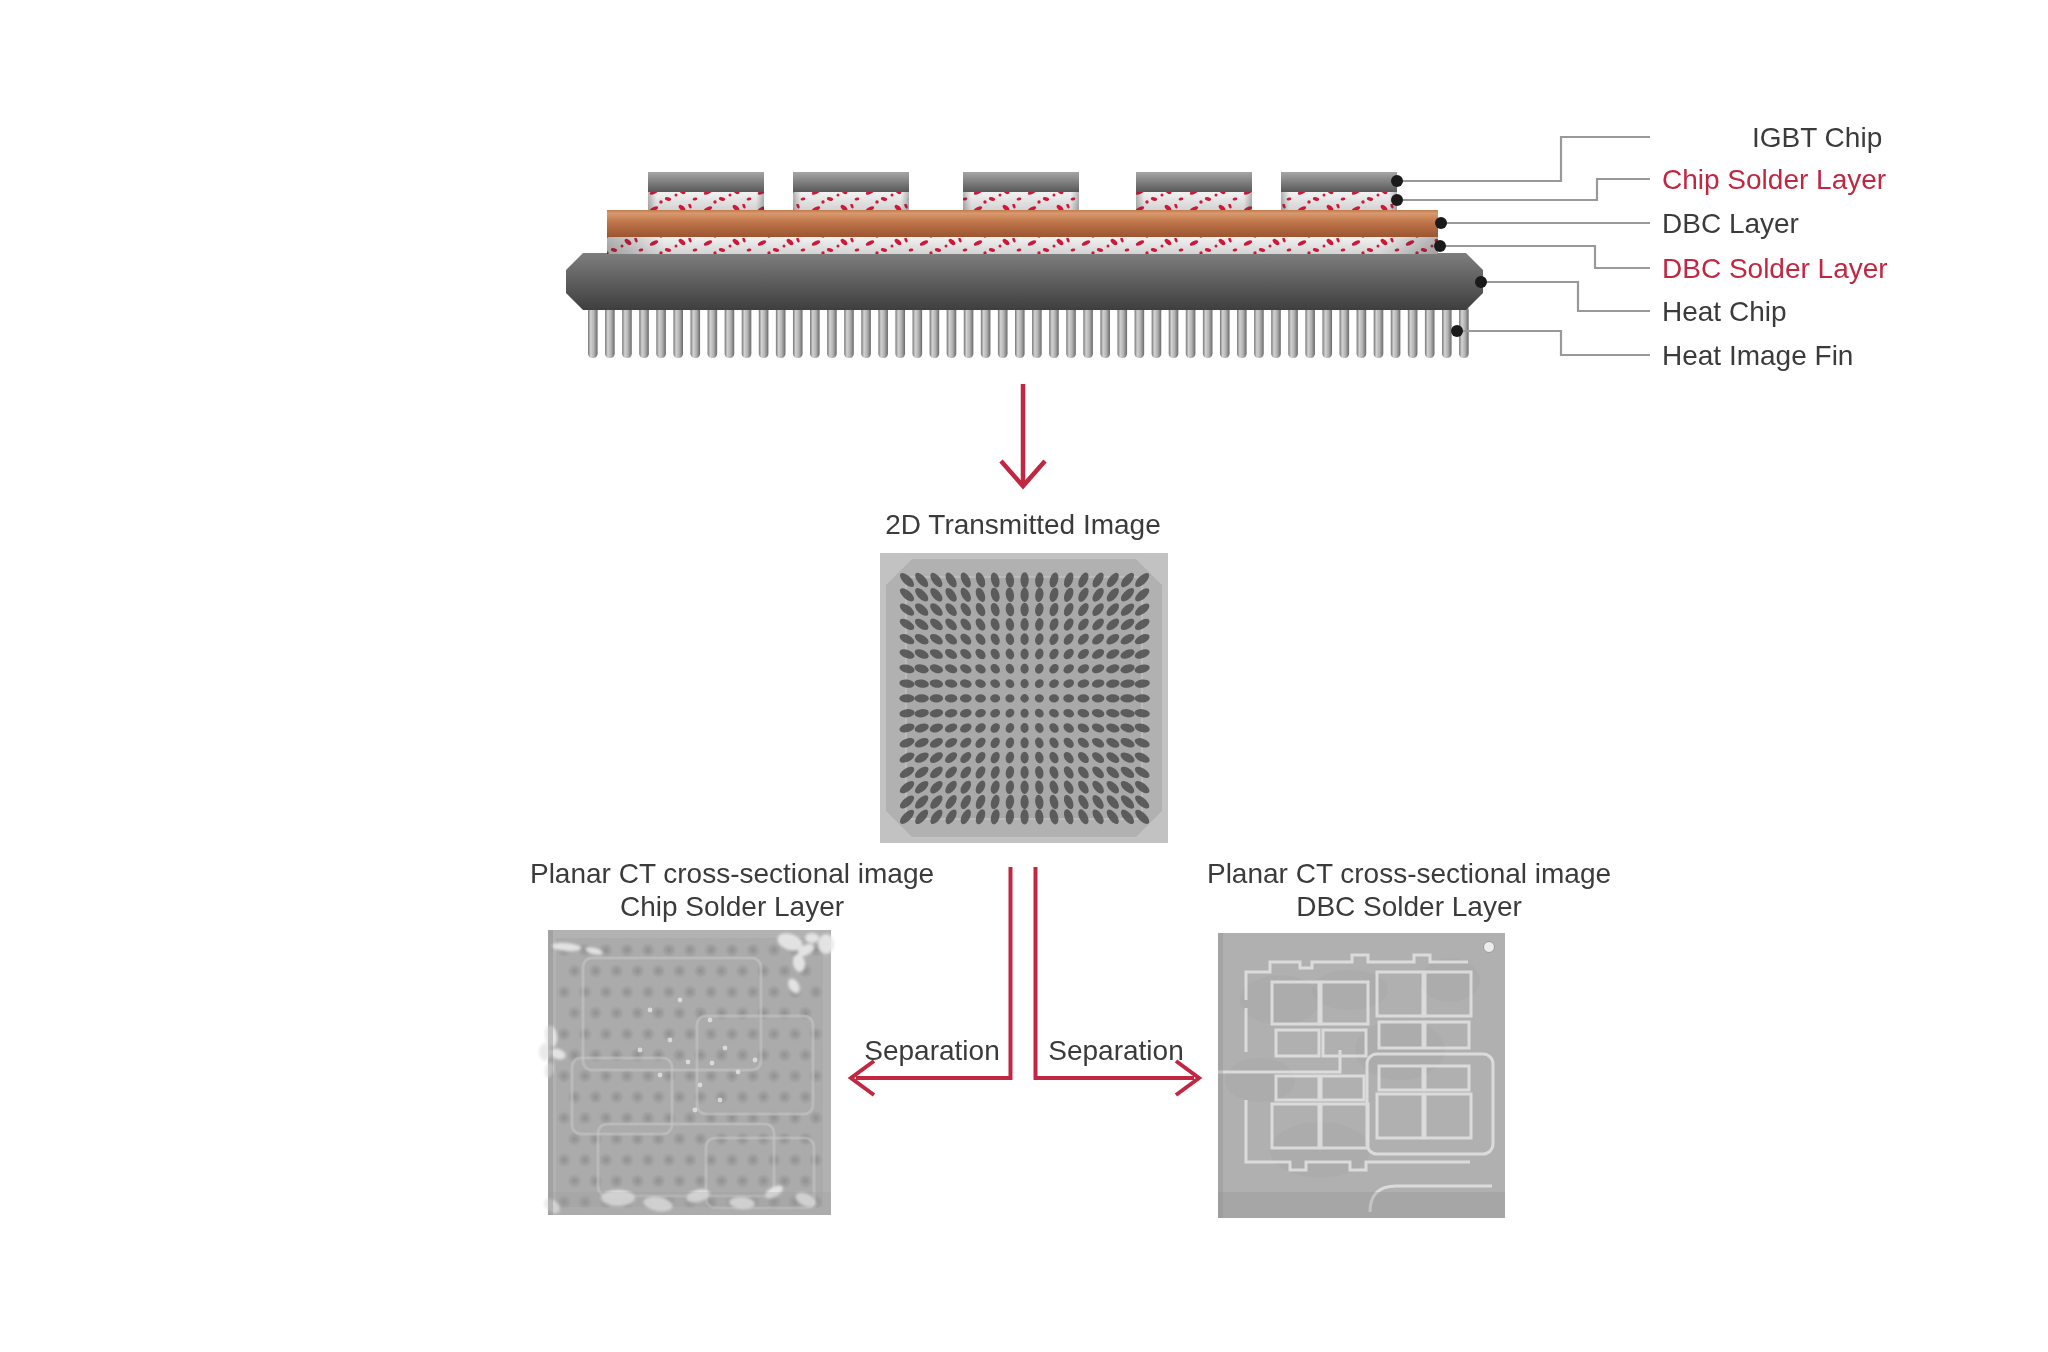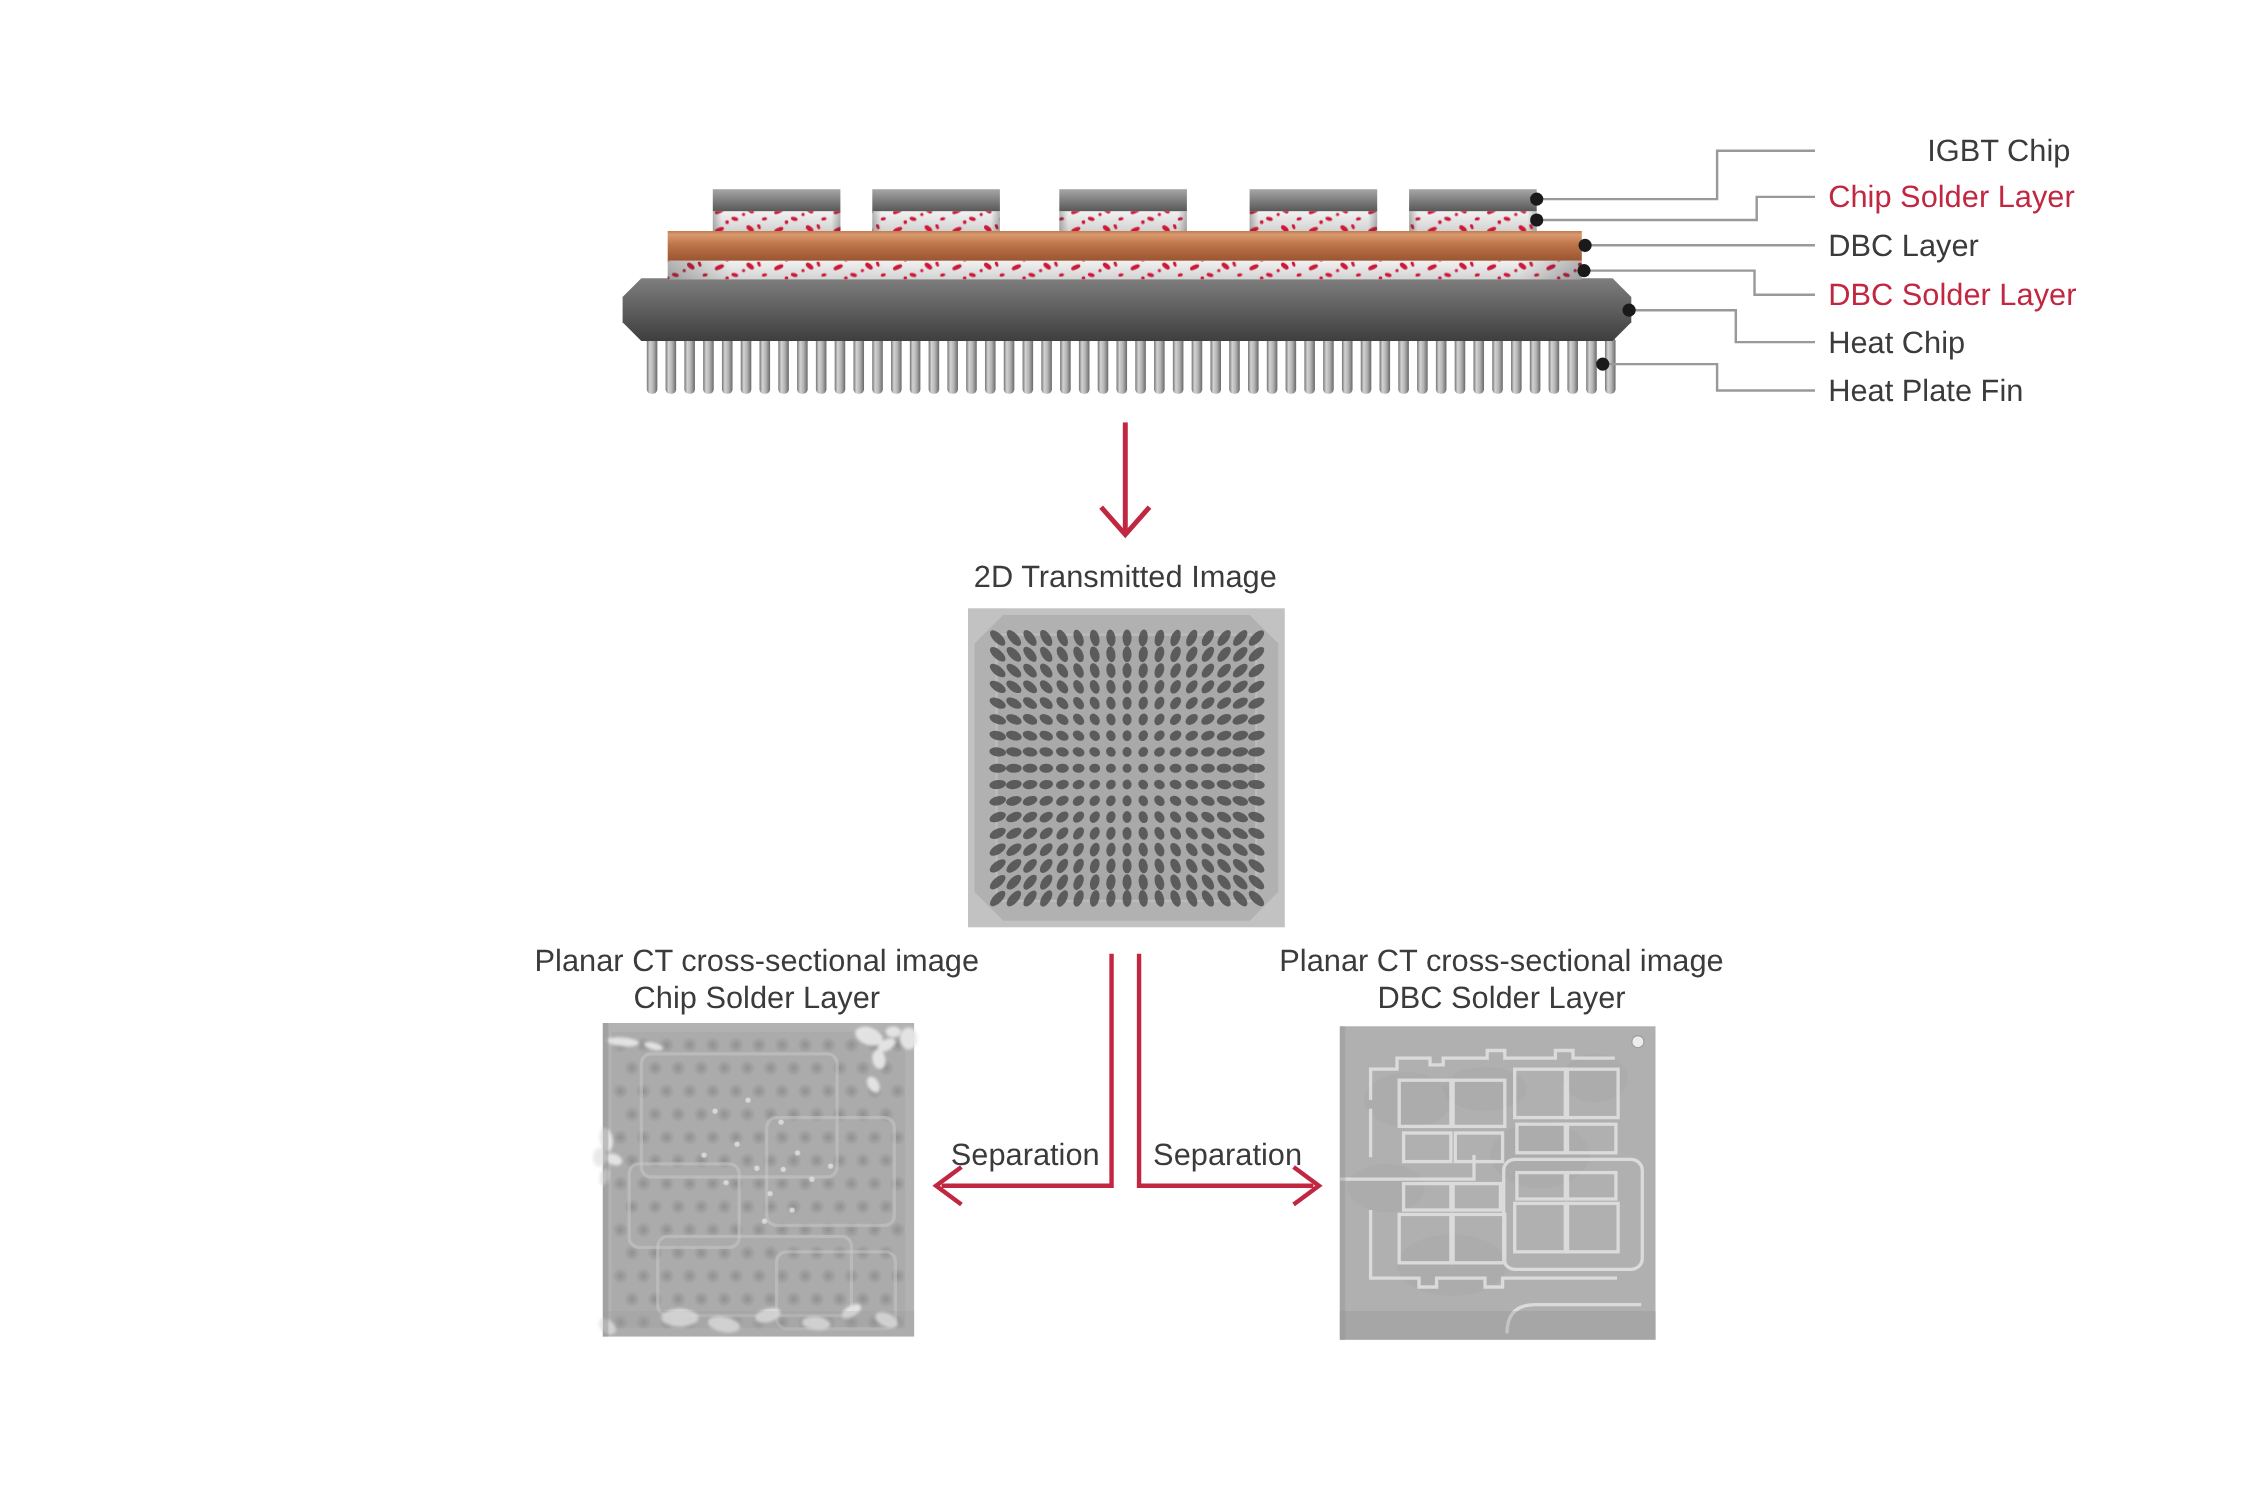--- a/index.html
+++ b/index.html
@@ -3,21 +3,21 @@
 <meta charset="utf-8">
 <style>
   html,body{margin:0;padding:0;background:#ffffff;}
   body{width:2048px;height:1352px;position:relative;overflow:hidden;
        font-family:"Liberation Sans","DejaVu Sans",sans-serif;}
   .page{position:absolute;inset:0;background:#ffffff;}
   svg#diagram{position:absolute;left:0;top:0;}
   .txt{position:absolute;color:#3B3B3B;font-size:28px;line-height:33px;white-space:nowrap;}
   .side-label{transform:translateY(-50%);}
   .red{color:#C22742;}
-  .center-block{text-align:center;transform:translateX(-50%);}
+  .center-block{text-align:center;transform:translateX(-50%);margin-left:44px;}
   .vcenter{transform:translate(-50%,-50%);}
 </style>
 </head>
 <body>
 
 <div class="page">
   <svg id="diagram" width="2048" height="1352" viewBox="0 0 2048 1352">
       <defs>
         <linearGradient id="capG" x1="0" y1="0" x2="0" y2="1">
           <stop offset="0%" stop-color="#a6a6a6" stop-opacity="1"></stop>
@@ -726,21 +726,21 @@
         <rect x="1218" y="1192" width="287" height="26" fill="#8e8e8e" opacity="0.3"></rect>
         <rect x="1218" y="933" width="5" height="285" fill="#909090" opacity="0.35"></rect>
       </g>
     </svg>
 
   <div class="txt side-label" style="left:1752px;top:137px">IGBT Chip</div>
   <div class="txt side-label red" style="left:1662px;top:179px">Chip Solder Layer</div>
   <div class="txt side-label" style="left:1662px;top:223px">DBC Layer</div>
   <div class="txt side-label red" style="left:1662px;top:268px">DBC Solder Layer</div>
   <div class="txt side-label" style="left:1662px;top:311px">Heat Chip</div>
-  <div class="txt side-label" style="left:1662px;top:355px">Heat Plate Fin</div>
+  <div class="txt side-label" style="left:1662px;top:355px">Heat Image Fin</div>
 
   <div class="txt vcenter" style="left:1023px;top:524px">2D Transmitted Image</div>
   <div class="txt vcenter" style="left:932px;top:1050px">Separation</div>
   <div class="txt vcenter" style="left:1116px;top:1050px">Separation</div>
 
   <div class="txt center-block" style="left:688px;top:857px">
     <div>Planar CT cross-sectional image</div>
     <div>Chip Solder Layer</div>
   </div>
   <div class="txt center-block" style="left:1365px;top:857px">

